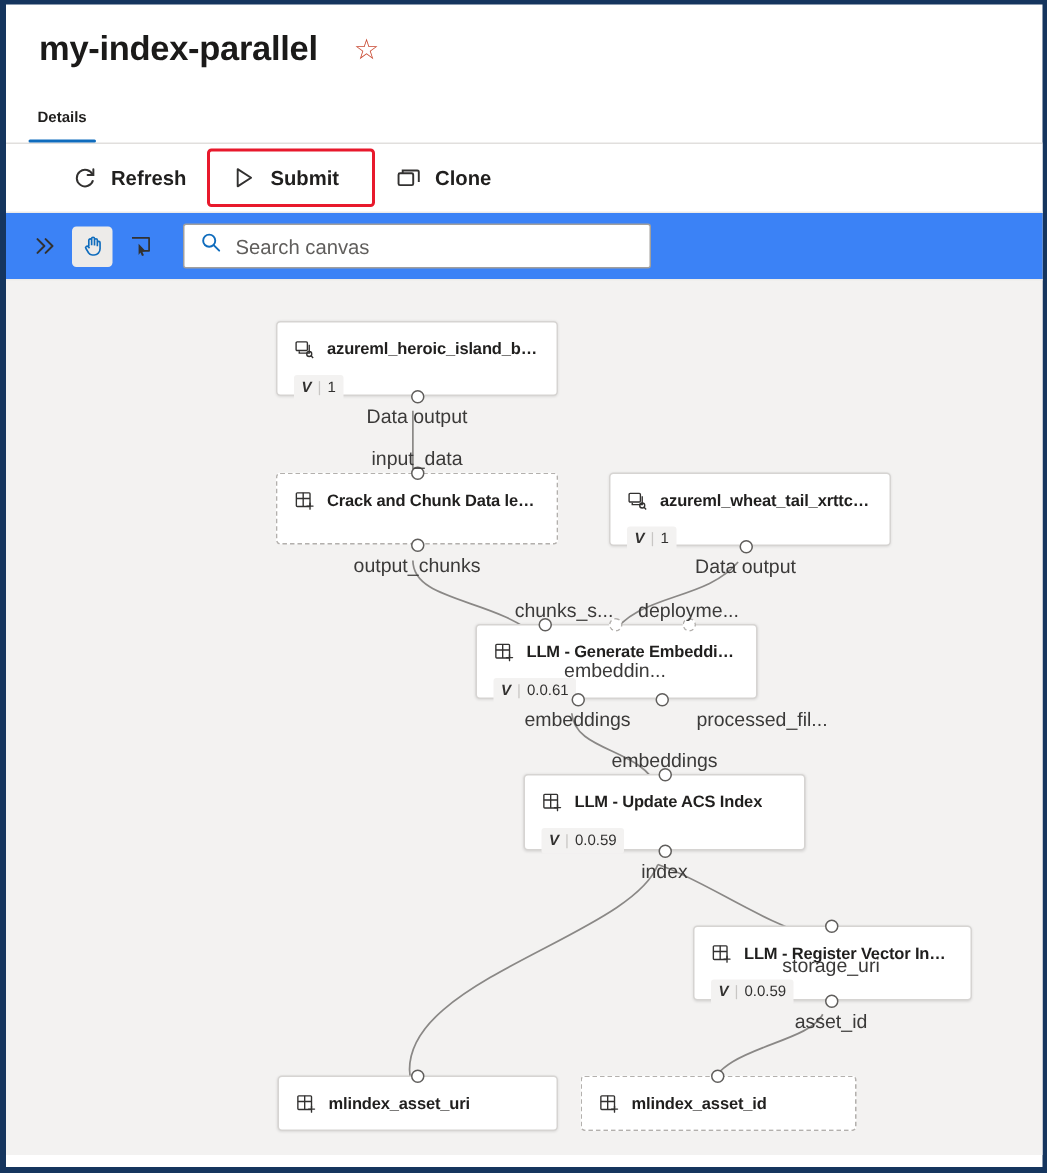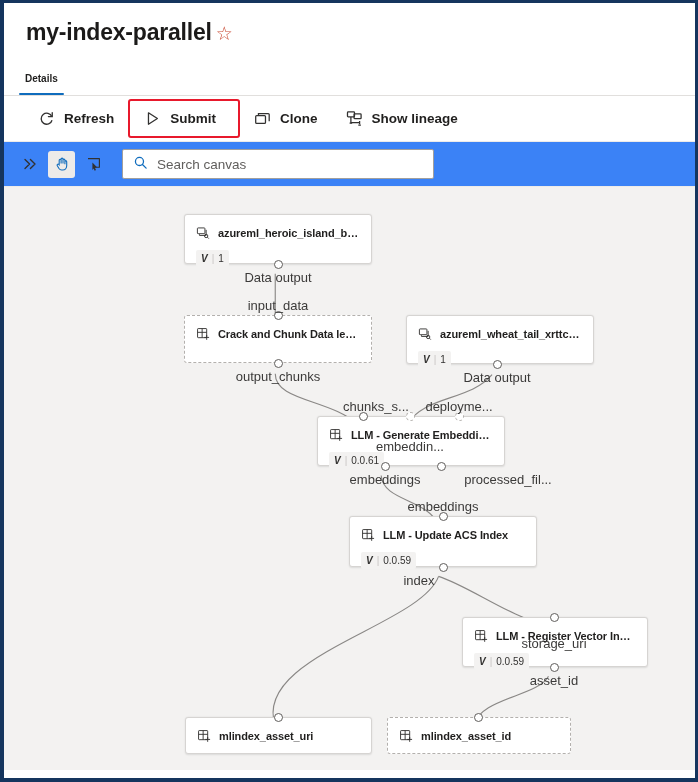--- a/index.html
+++ b/index.html
@@ -15,21 +15,21 @@
     border-left: 4px solid #15355e;
     border-top: 3px solid #15355e;
     border-bottom: 4px solid #15355e;
     border-right: 3px solid #15355e;
     background: #ffffff;
   }
 
   
   .header {
     padding: 10px 0 0 22px;
-    display: flex; align-items: center; gap: 4px;
+    display: flex; align-items: center; gap: 24px;
     height: 48px;
   }
   .page-title {
     font-size: 23px; font-weight: 600; color: #1b1a19;
     letter-spacing: -0.2px;
   }
   .fav-star {
     font-size: 19px; color: #c94b34; line-height: 1;
     cursor: pointer; margin-top: 2px;
   }
@@ -49,21 +49,21 @@
   }
   .tab.active { font-weight: 700; color: #201f1e; }
   .tab.active::after {
     content: ""; position: absolute; left: 0; right: 0; bottom: 0;
     height: 2.5px; background: #0f6cbd; border-radius: 2px;
   }
 
   
   .cmdbar {
     display: flex; align-items: center;
-    height: 46px; padding-left: 22px; gap: 4px;
+    height: 46px; padding-left: 32px; gap: 4px;
     border-bottom: 1px solid #edebe9;
     background: #fff;
   }
   .cmd {
     display: flex; align-items: center; gap: 9px;
     padding: 7px 12px;
     font-size: 13.5px; color: #201f1e; font-weight: 600;
     cursor: pointer; border-radius: 2px;
     background: transparent; border: none;
     font-family: "Liberation Sans", sans-serif;
@@ -196,31 +196,20 @@
     <button class="cmd">
       <span class="ci">
         <svg viewBox="0 0 16 16" width="17" height="17" fill="none" stroke="#323130" stroke-width="1.2">
           <rect x="1.6" y="5.2" width="9.2" height="7.4" rx="0.9"></rect>
           <path d="M4.2 5.2V3.4h9.2a.9.9 0 0 1 .9.9v6.4"></path>
         </svg>
       </span>
       <span>Clone</span>
     </button>
 
-    <button class="cmd">
-      <span class="ci">
-        <svg viewBox="0 0 16 16" width="17" height="17" fill="none" stroke="#323130" stroke-width="1.2">
-          <rect x="1.4" y="1.8" width="6.6" height="4.6" rx="0.7"></rect>
-          <rect x="7.6" y="3.6" width="6.6" height="4.6" rx="0.7"></rect>
-          <path d="M4.6 6.6v5.2h8.2M12.8 10.4v3"></path>
-          <path d="M3.4 12.4h2.4M11.6 14.2h2.4"></path>
-        </svg>
-      </span>
-      <span>Show lineage</span>
-    </button>
   </div>
 
   <div class="canvasbar">
     <div class="cb-icon">
       <svg viewBox="0 0 16 16" width="16" height="16" fill="none" stroke="#323130" stroke-width="1.35" stroke-linecap="round" stroke-linejoin="round">
         <path d="M3 3.4 7.6 8 3 12.6M8.4 3.4 13 8l-4.6 4.6"></path>
       </svg>
     </div>
     <div class="cb-icon sel">
       <svg viewBox="0 0 16 16" width="16" height="16" fill="none" stroke="#0f6cbd" stroke-width="1.1" stroke-linejoin="round">
@@ -382,21 +371,21 @@
         <div class="plabel" style="left: 406px; top: 212px; margin-top: 40px;">embeddin...</div>
         <div class="port open" style="left: 450.5px; top: 224.5px;"></div>
         <div class="plabel" style="left: 455px; top: 212px;">deployme...</div>
         <div class="port" style="left: 376.5px; top: 274.5px;"></div>
         <div class="plabel" style="left: 381px; top: 285px;">embeddings</div>
         <div class="port" style="left: 432.5px; top: 274.5px;"></div>
         <div class="plabel" style="left: 456px; top: 285px; margin-left: 48px;">processed_fil...</div>
         <div class="port" style="left: 434.5px; top: 324.5px;"></div>
         <div class="plabel" style="left: 439px; top: 312px;">embeddings</div>
         <div class="port" style="left: 434.5px; top: 375.5px;"></div>
-        <div class="plabel" style="left: 415px; top: 386px;">index</div>
+        <div class="plabel" style="left: 439px; top: 386px;">index</div>
         <div class="port" style="left: 545.5px; top: 425.5px;"></div>
         <div class="plabel" style="left: 550px; top: 413px; margin-top: 36px;">storage_uri</div>
         <div class="port" style="left: 545.5px; top: 475.5px;"></div>
         <div class="plabel" style="left: 550px; top: 486px;">asset_id</div>
         <div class="port" style="left: 269.5px; top: 525.5px;"></div>
         <div class="port" style="left: 469.5px; top: 525.5px;"></div>
       </div>
   </div>
 </div>
 

